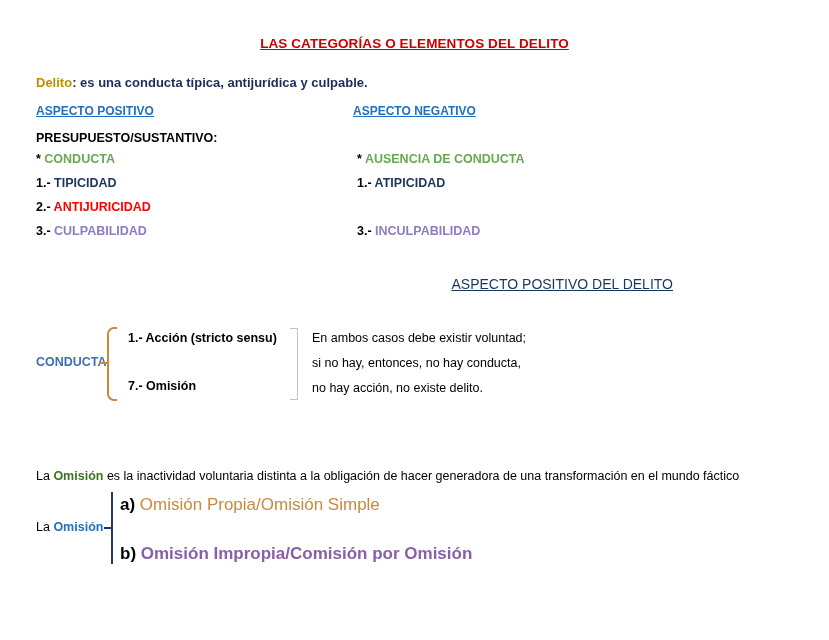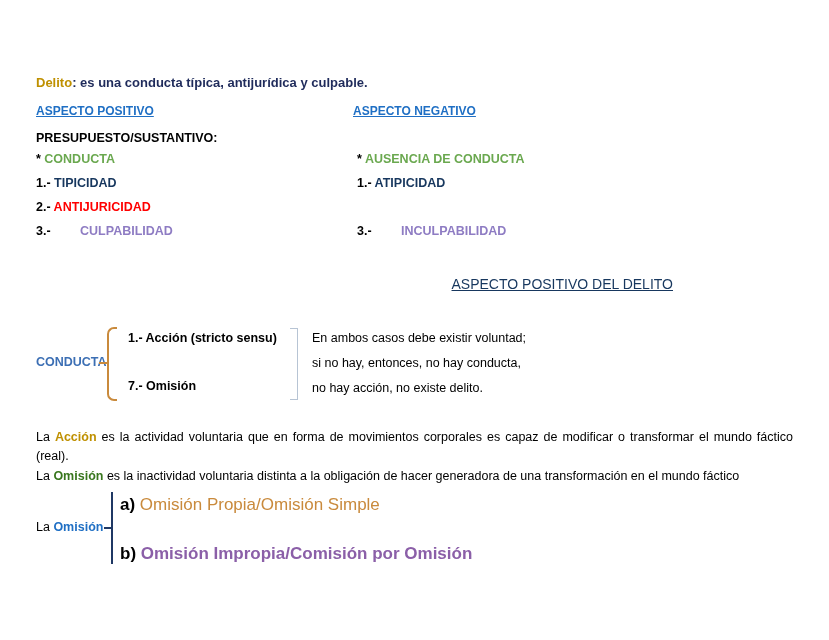--- a/index.html
+++ b/index.html
@@ -77,21 +77,21 @@
   .elem {
     position: absolute;
     font-size: 12.5px;
     font-weight: bold;
     white-space: nowrap;
   }
   .elem .marker { color: #000000; }
   .c-green  { color: #6AA84F; }
   .c-navy   { color: #17375E; }
   .c-red    { color: #FF0000; }
-  .c-purple { color: #8E7CC3; margin-left: 26px; }
+  .c-purple { color: #8E7CC3; }
 
   .lx { left: 36px; }
   .rx { left: 357px; }
 
   .row1 { top: 152px; }
   .row2 { top: 176px; }
   .row3 { top: 200px; }
   .row4 { top: 224px; }
 
   
@@ -235,20 +235,21 @@
   .omision-item.a { top: 495px; }
   .omision-item.b { top: 544px; }
   .txt-tan    { color: #C98A3C; }
   .txt-violet { color: #8B5FA8; }
 </style>
 </head>
 <body>
 
 <div class="page">
 
+  <div class="doc-title">LAS CATEGORÍAS O ELEMENTOS DEL DELITO</div>
 
   <div class="definition">
     <span class="word-delito">Delito</span><span>: es una conducta típica, antijurídica y culpable.</span>
   </div>
 
   <div class="col-head left">ASPECTO POSITIVO</div>
   <div class="col-head right">ASPECTO NEGATIVO</div>
 
   <div class="presupuesto">PRESUPUESTO/SUSTANTIVO:</div>
 
@@ -283,23 +284,20 @@
 
   <div class="conducta-item i1">1.- Acción (stricto sensu)</div>
   <div class="conducta-item i2">7.- Omisión</div>
 
   <div class="bracket-gray"></div>
 
   <div class="conducta-note n1">En ambos casos debe existir voluntad;</div>
   <div class="conducta-note n2">si no hay, entonces, no hay conducta,</div>
   <div class="conducta-note n3">no hay acción, no existe delito.</div>
 
-  <div class="para p1">
-    <span>La </span><span class="accion">Acción</span><span> es la actividad voluntaria que en forma de movimientos corporales es capaz de modificar o transformar el mundo fáctico (real).</span>
-  </div>
 
   <div class="para p2">
     <span>La </span><span class="omision">Omisión</span><span> es la inactividad voluntaria distinta a la obligación de hacer generadora de una transformación en el mundo fáctico</span>
   </div>
 
   <div class="omision-label">
     <span>La </span><span class="hi">Omisión</span>
   </div>
   <div class="omision-stem"></div>
   <div class="brace-navy"></div>

